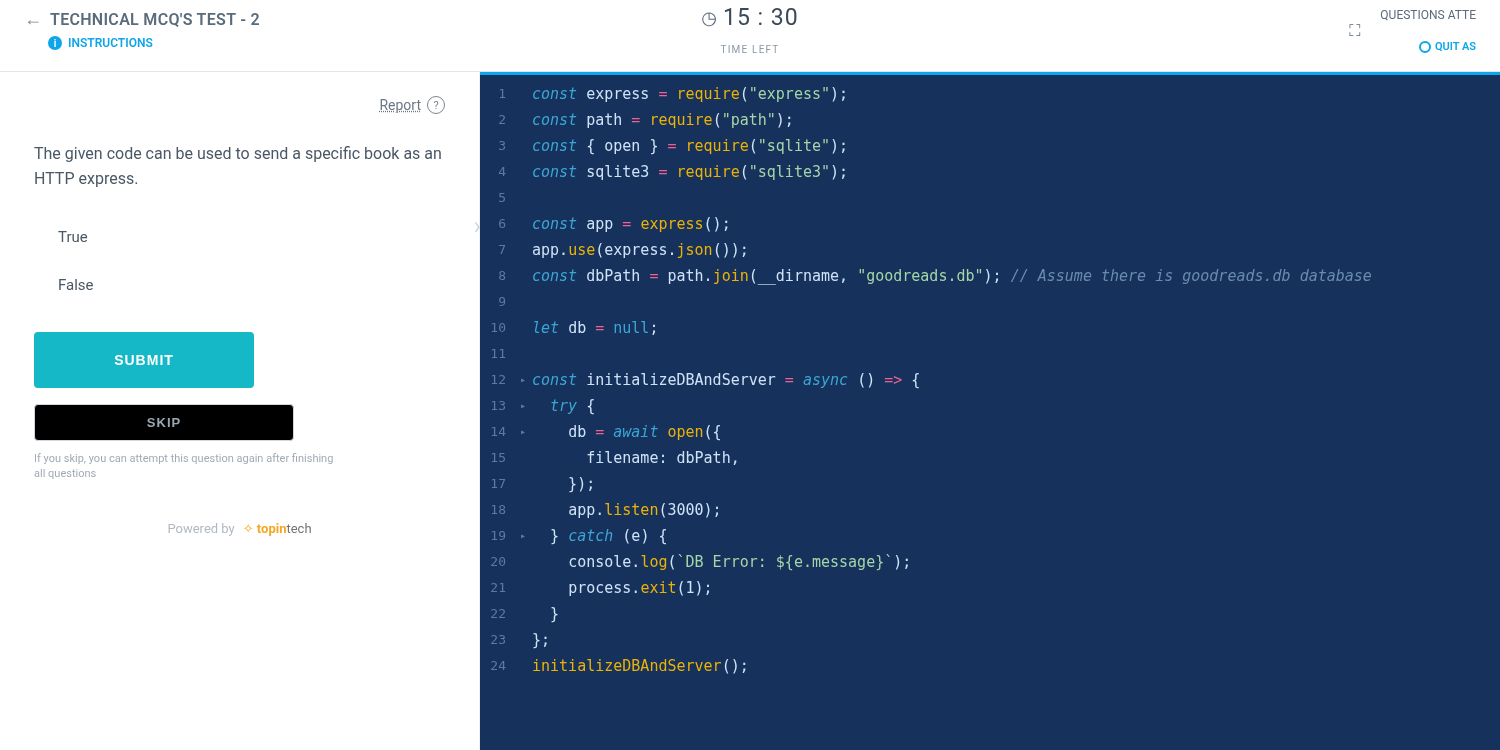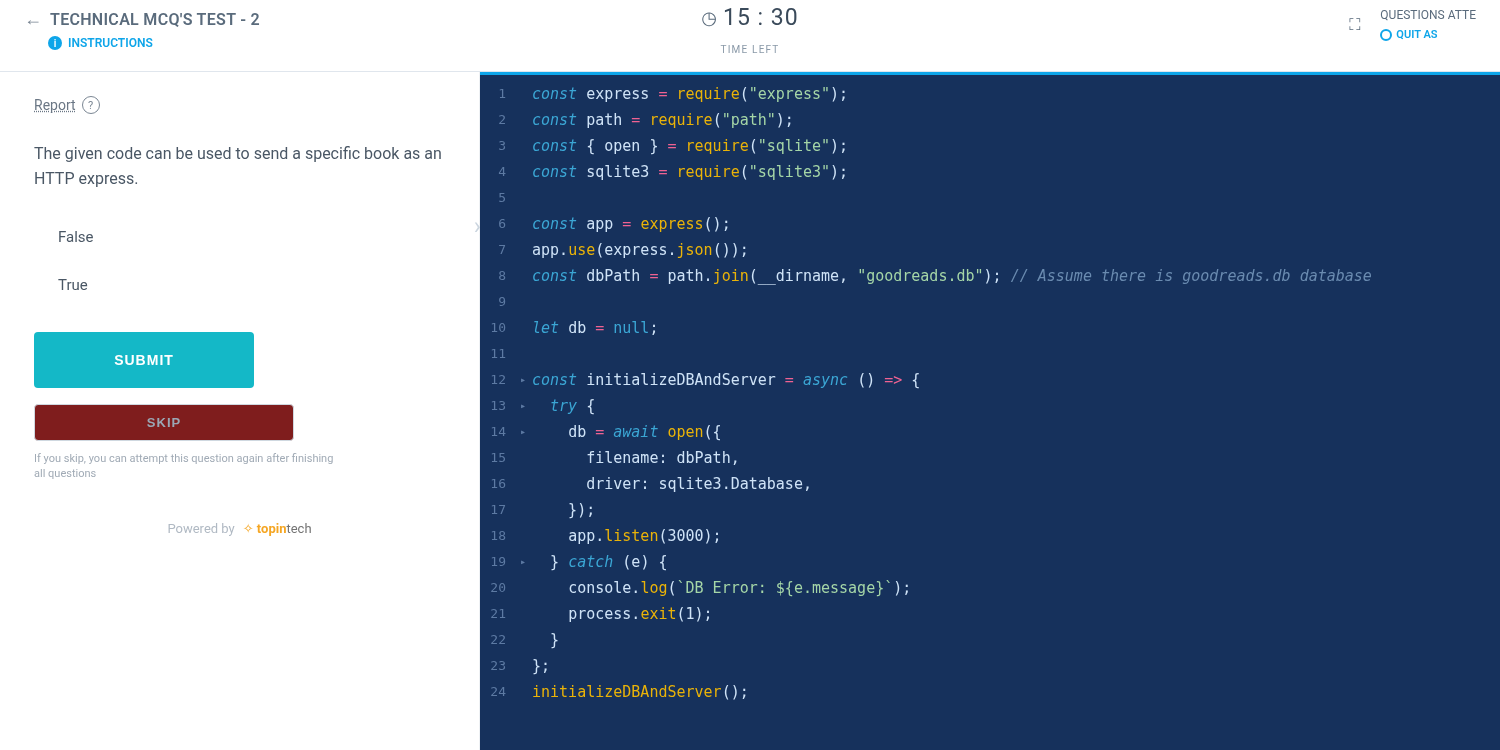--- a/index.html
+++ b/index.html
@@ -16,40 +16,40 @@
     .info-icon { width: 14px; height: 14px; border-radius: 50%; background: #0ea5e9; color: #fff; font-size: 10px; display: flex; align-items: center; justify-content: center; }
 
     .header-center { position: absolute; left: 50%; transform: translateX(-50%); text-align: center; top: 4px; }
     .timer-row { display: flex; align-items: center; justify-content: center; gap: 6px; }
     .clock-icon { font-size: 18px; color: #5a6b7c; }
     .timer { font-size: 23px; font-weight: 400; color: #3a4a5a; letter-spacing: 1px; }
     .time-left-label { font-size: 10px; color: #8a99a8; letter-spacing: 1.2px; margin-top: 13px; }
 
     .header-right { margin-left: auto; display: flex; align-items: center; gap: 20px; font-size: 12px; color: #5a6b7c; }
     .fullscreen-icon { font-size: 16px; color: #5a6b7c; cursor: pointer; }
-    .right-col { display:flex; flex-direction:column; gap:6px;}
+    .right-col { display:flex; flex-direction:column; align-items:flex-end; gap:18px;}
     .quit-link { color: #0ea5e9; font-size: 11px; font-weight: 600; cursor: pointer; display:flex; align-items:center; gap:4px;}
     .quit-gear { width:12px; height:12px; display:inline-block; border:2px solid #0ea5e9; border-radius:50%;}
 
     
     .main { flex: 1; display: flex; overflow: hidden; }
 
     
     .panel { width: 480px; background: #fff; padding: 24px 34px 16px; display: flex; flex-direction: column; border-right: 1px solid #eef1f4; position:relative; }
-    .report-row { display: flex; justify-content: flex-start; align-items: center; gap: 6px; margin-bottom: 28px; }
+    .report-row { display: flex; justify-content: flex-end; align-items: center; gap: 6px; margin-bottom: 28px; }
     .report-link { font-size: 14px; color: #6b7785; text-decoration: underline dotted; cursor: pointer; }
     .help-icon { width: 18px; height: 18px; border: 1.5px solid #7b8794; border-radius: 50%; display: flex; align-items: center; justify-content: center; font-size: 11px; color: #7b8794; cursor: pointer; }
 
     .question { font-size: 16px; color: #4a5765; line-height: 1.55; margin-bottom: 28px; }
     .options { display: flex; flex-direction: column; gap: 14px; margin-bottom: 30px; margin-left: 24px;}
     .option { display: flex; align-items: center; gap: 12px; cursor: pointer; padding: 8px 0; }
     .opt-label { font-size: 15px; color: #4a5765; }
 
     .submit-btn { background: #14b8c7; color: #fff; border: none; padding: 20px; font-size: 14px; font-weight: 700; letter-spacing: 1px; border-radius: 4px; cursor: pointer; margin-bottom: 16px; width: 220px; align-self: flex-start;}
-    .skip-btn { background: #7f1d1d; color: #9aa7b4; border: 1px solid #cfd8e0; padding: 10px; font-size: 13px; font-weight: 600; letter-spacing: 1px; border-radius: 4px; cursor: pointer; margin-bottom: 10px; width: 260px; align-self:flex-start;}
+    .skip-btn { background: #000000; color: #9aa7b4; border: 1px solid #cfd8e0; padding: 10px; font-size: 13px; font-weight: 600; letter-spacing: 1px; border-radius: 4px; cursor: pointer; margin-bottom: 10px; width: 260px; align-self:flex-start;}
     .skip-note { font-size: 11px; color: #a0aab5; line-height: 1.4; width: 300px;}
     .powered { margin-top: 40px; font-size: 13px; color: #b0b9c3; display: flex; align-items: flex-end; gap: 8px; justify-content:center;}
     .topin { color: #f5a623; font-weight: 700; }
     .topin-sub { color: #737373; font-weight:400;}
     .panel-chevron { position:absolute; right:-2px; top: 140px; color:#cbd5df; font-size:24px; }
 
     
     .editor { flex: 1; background: #16315c; color: #cfe3f7; font-family: "Menlo","Consolas",monospace; font-size: 15px; overflow: auto; border-top: 3px solid #0ea5e9;}
     .editor-inner { padding: 6px 0 30px; }
     .line { display: flex; align-items: flex-start; min-height: 26px; line-height: 26px; white-space: pre; }
@@ -108,25 +108,25 @@
       <div class="report-row">
         <span class="report-link">Report</span>
         <span class="help-icon">?</span>
       </div>
 
       <div class="question">The given code can be used to send a specific book as an HTTP express.</div>
 
       <div class="options">
         <label class="option">
 
-          <span class="opt-label">False</span>
+          <span class="opt-label">True</span>
         </label>
         <label class="option">
 
-          <span class="opt-label">True</span>
+          <span class="opt-label">False</span>
         </label>
       </div>
 
       <button class="submit-btn">SUBMIT</button>
       <button class="skip-btn">SKIP</button>
       <div class="skip-note">If you skip, you can attempt this question again after finishing all questions</div>
 
       <div class="powered">
         <span>Powered by</span>
         <span>
@@ -148,21 +148,20 @@
           <div class="line"><span class="ln">6</span><span class="fold"></span><span class="code"><span class="kw">const </span><span class="var">app</span><span class="op"> = </span><span class="fn">express</span><span class="pun">();</span></span></div>
           <div class="line"><span class="ln">7</span><span class="fold"></span><span class="code"><span class="var">app</span><span class="pun">.</span><span class="fn">use</span><span class="pun">(</span><span class="var">express</span><span class="pun">.</span><span class="fn">json</span><span class="pun">());</span></span></div>
           <div class="line"><span class="ln">8</span><span class="fold"></span><span class="code"><span class="kw">const </span><span class="var">dbPath</span><span class="op"> = </span><span class="var">path</span><span class="pun">.</span><span class="fn">join</span><span class="pun">(</span><span class="var">__dirname</span><span class="pun">, </span><span class="str">"goodreads.db"</span><span class="pun">); </span><span class="cmt">// Assume there is goodreads.db database</span></span></div>
           <div class="line"><span class="ln">9</span><span class="fold"></span><span class="code"><span class="var"></span></span></div>
           <div class="line"><span class="ln">10</span><span class="fold"></span><span class="code"><span class="kw">let </span><span class="var">db</span><span class="op"> = </span><span class="kw2">null</span><span class="pun">;</span></span></div>
           <div class="line"><span class="ln">11</span><span class="fold"></span><span class="code"><span class="var"></span></span></div>
           <div class="line"><span class="ln">12</span><span class="fold">▸</span><span class="code"><span class="kw">const </span><span class="var">initializeDBAndServer</span><span class="op"> = </span><span class="kw">async </span><span class="pun">() </span><span class="op">=&gt; </span><span class="pun">{</span></span></div>
           <div class="line"><span class="ln">13</span><span class="fold">▸</span><span class="code"><span class="pun">  </span><span class="kw">try </span><span class="pun">{</span></span></div>
           <div class="line"><span class="ln">14</span><span class="fold">▸</span><span class="code"><span class="pun">    </span><span class="var">db</span><span class="op"> = </span><span class="kw">await </span><span class="fn">open</span><span class="pun">({</span></span></div>
           <div class="line"><span class="ln">15</span><span class="fold"></span><span class="code"><span class="pun">      </span><span class="var">filename</span><span class="pun">: </span><span class="var">dbPath</span><span class="pun">,</span></span></div>
-          <div class="line"><span class="ln">16</span><span class="fold"></span><span class="code"><span class="pun">      </span><span class="var">driver</span><span class="pun">: </span><span class="var">sqlite3</span><span class="pun">.</span><span class="var">Database</span><span class="pun">,</span></span></div>
           <div class="line"><span class="ln">17</span><span class="fold"></span><span class="code"><span class="pun">    });</span></span></div>
           <div class="line"><span class="ln">18</span><span class="fold"></span><span class="code"><span class="pun">    </span><span class="var">app</span><span class="pun">.</span><span class="fn">listen</span><span class="pun">(</span><span class="var">3000</span><span class="pun">);</span></span></div>
           <div class="line"><span class="ln">19</span><span class="fold">▸</span><span class="code"><span class="pun">  } </span><span class="kw">catch </span><span class="pun">(</span><span class="var">e</span><span class="pun">) {</span></span></div>
           <div class="line"><span class="ln">20</span><span class="fold"></span><span class="code"><span class="pun">    </span><span class="var">console</span><span class="pun">.</span><span class="fn">log</span><span class="pun">(</span><span class="str">`DB Error: ${e.message}`</span><span class="pun">);</span></span></div>
           <div class="line"><span class="ln">21</span><span class="fold"></span><span class="code"><span class="pun">    </span><span class="var">process</span><span class="pun">.</span><span class="fn">exit</span><span class="pun">(</span><span class="var">1</span><span class="pun">);</span></span></div>
           <div class="line"><span class="ln">22</span><span class="fold"></span><span class="code"><span class="pun">  }</span></span></div>
           <div class="line"><span class="ln">23</span><span class="fold"></span><span class="code"><span class="pun">};</span></span></div>
           <div class="line"><span class="ln">24</span><span class="fold"></span><span class="code"><span class="fn">initializeDBAndServer</span><span class="pun">();</span></span></div>
         </div>
     </div>

